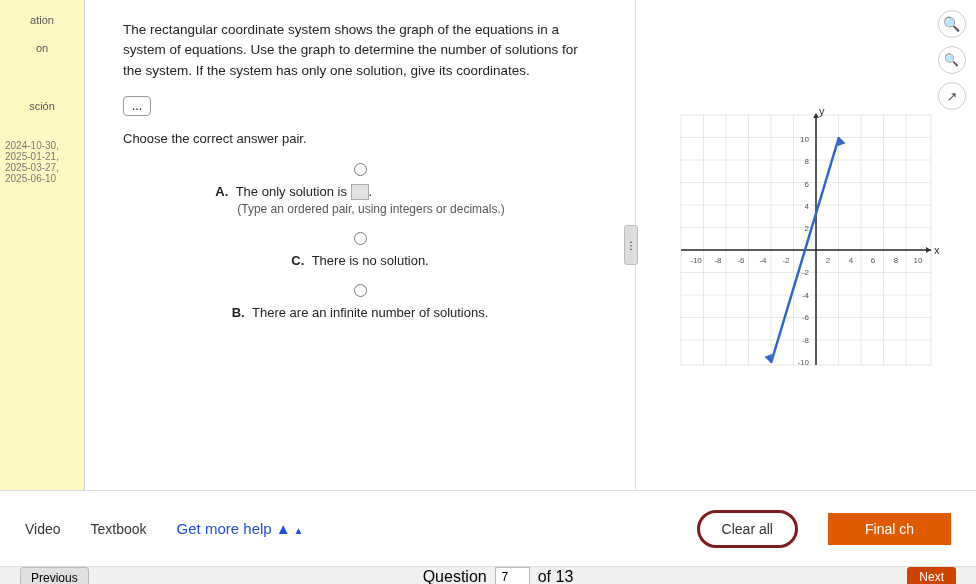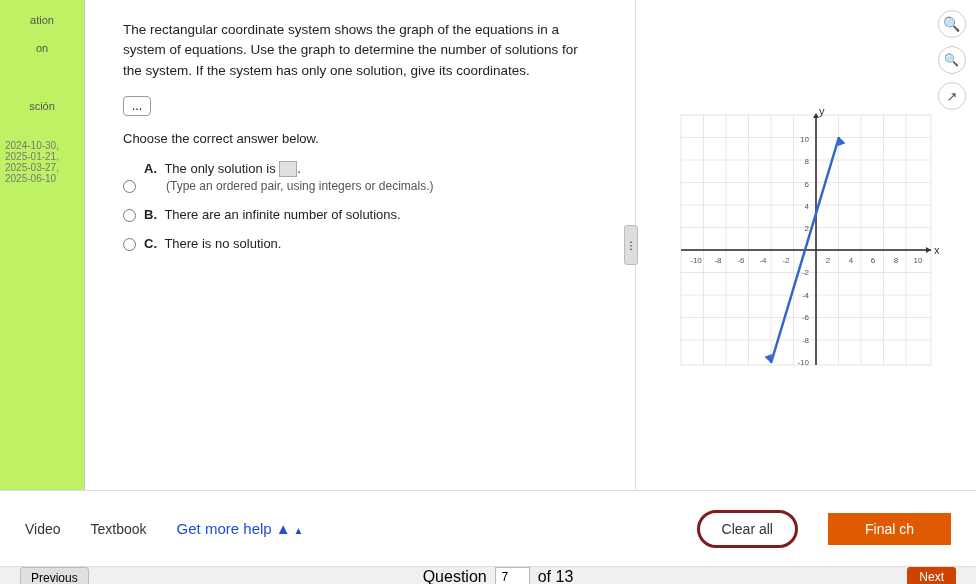--- a/index.html
+++ b/index.html
@@ -14,21 +14,21 @@
 
     .main-content {
       display: flex;
       width: 100%;
       height: 490px;
       background: #f5f5f5;
     }
 
     .sidebar {
       width: 85px;
-      background: #bef264;
+      background: #fef9c3;
       border-right: 1px solid #ccc;
       padding: 10px 5px;
       display: flex;
       flex-direction: column;
       gap: 8px;
     }
 
     .sidebar-label {
       font-size: 11px;
       color: #555;
@@ -69,26 +69,27 @@
     }
 
     .choose-text {
       font-size: 13px;
       color: #222;
       margin-bottom: 15px;
     }
 
     .answer-option {
       display: flex;
-      align-items: flex-end;
+      align-items: center;
       margin-bottom: 14px;
       font-size: 13px;
       color: #222;
       cursor: pointer;
       gap: 8px;
+      flex-direction: column;
     }
 
     .answer-option input[type="radio"] {
       margin-top: 2px;
       cursor: pointer;
     }
 
     .answer-option .option-label {
       font-weight: bold;
       margin-right: 4px;
@@ -237,48 +238,48 @@
         <div>2025-06-10</div>
       </div>
     </div>
   </div>
 
   <div class="question-area">
     <p class="question-text">The rectangular coordinate system shows the graph of the equations in a system of equations. Use the graph to determine the number of solutions for the system. If the system has only one solution, give its coordinates.</p>
     
     <button class="ellipsis-btn">...</button>
 
-    <p class="choose-text">Choose the correct answer below.</p>
+    <p class="choose-text">Choose the correct answer pair.</p>
 
     
     <div class="answer-option">
       <input type="radio" name="answer" style="">
       <div>
         <span class="option-label">A.</span>
         <span> The only solution is </span>
         <span style="display:inline-block; width:18px; height:16px; background:#e0e0e0; border:1px solid #aaa; vertical-align:middle;"></span><span>.</span>
         <div class="option-sub">(Type an ordered pair, using integers or decimals.)</div>
       </div>
     </div>
 
     
     <div class="answer-option">
       <input type="radio" name="answer" style="">
       <div>
-        <span class="option-label">B.</span>
-        <span>There are an infinite number of solutions.</span>
+        <span class="option-label">C.</span>
+        <span>There is no solution.</span>
       </div>
     </div>
 
     
     <div class="answer-option">
       <input type="radio" name="answer" style="">
       <div>
-        <span class="option-label">C.</span>
-        <span>There is no solution.</span>
+        <span class="option-label">B.</span>
+        <span>There are an infinite number of solutions.</span>
       </div>
     </div>
   </div>
 
   <div class="graph-area">
 
     <div class="collapse-btn">⋮</div>
 
     <div class="graph-icons">
       <div class="graph-icon-btn">🔍</div>

